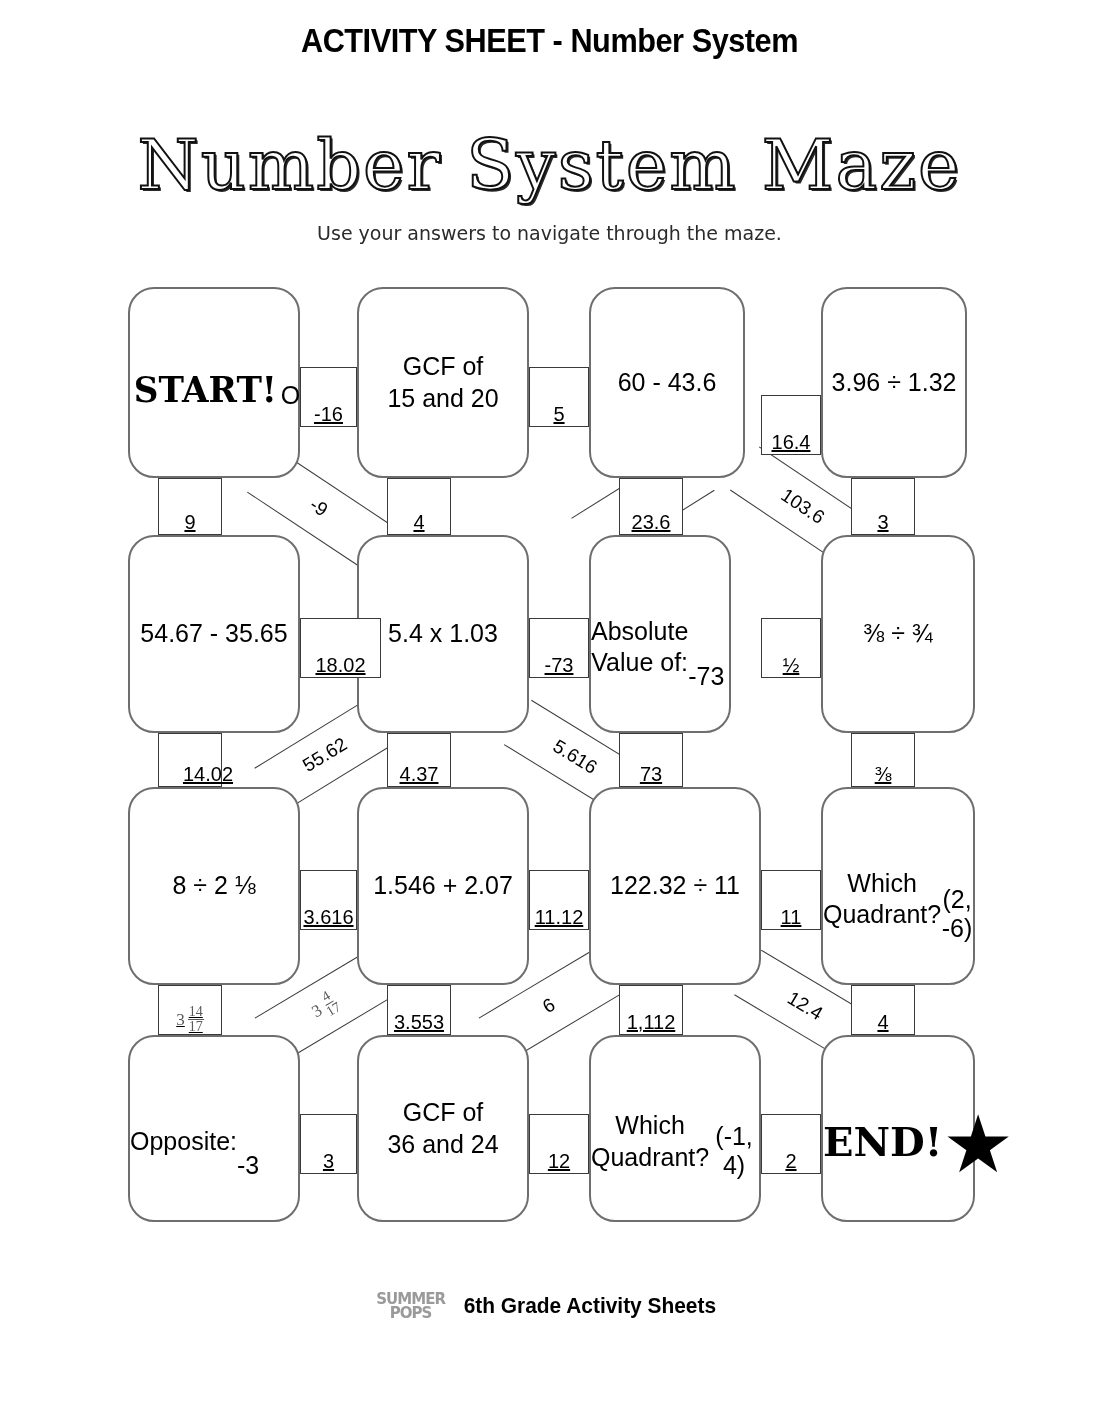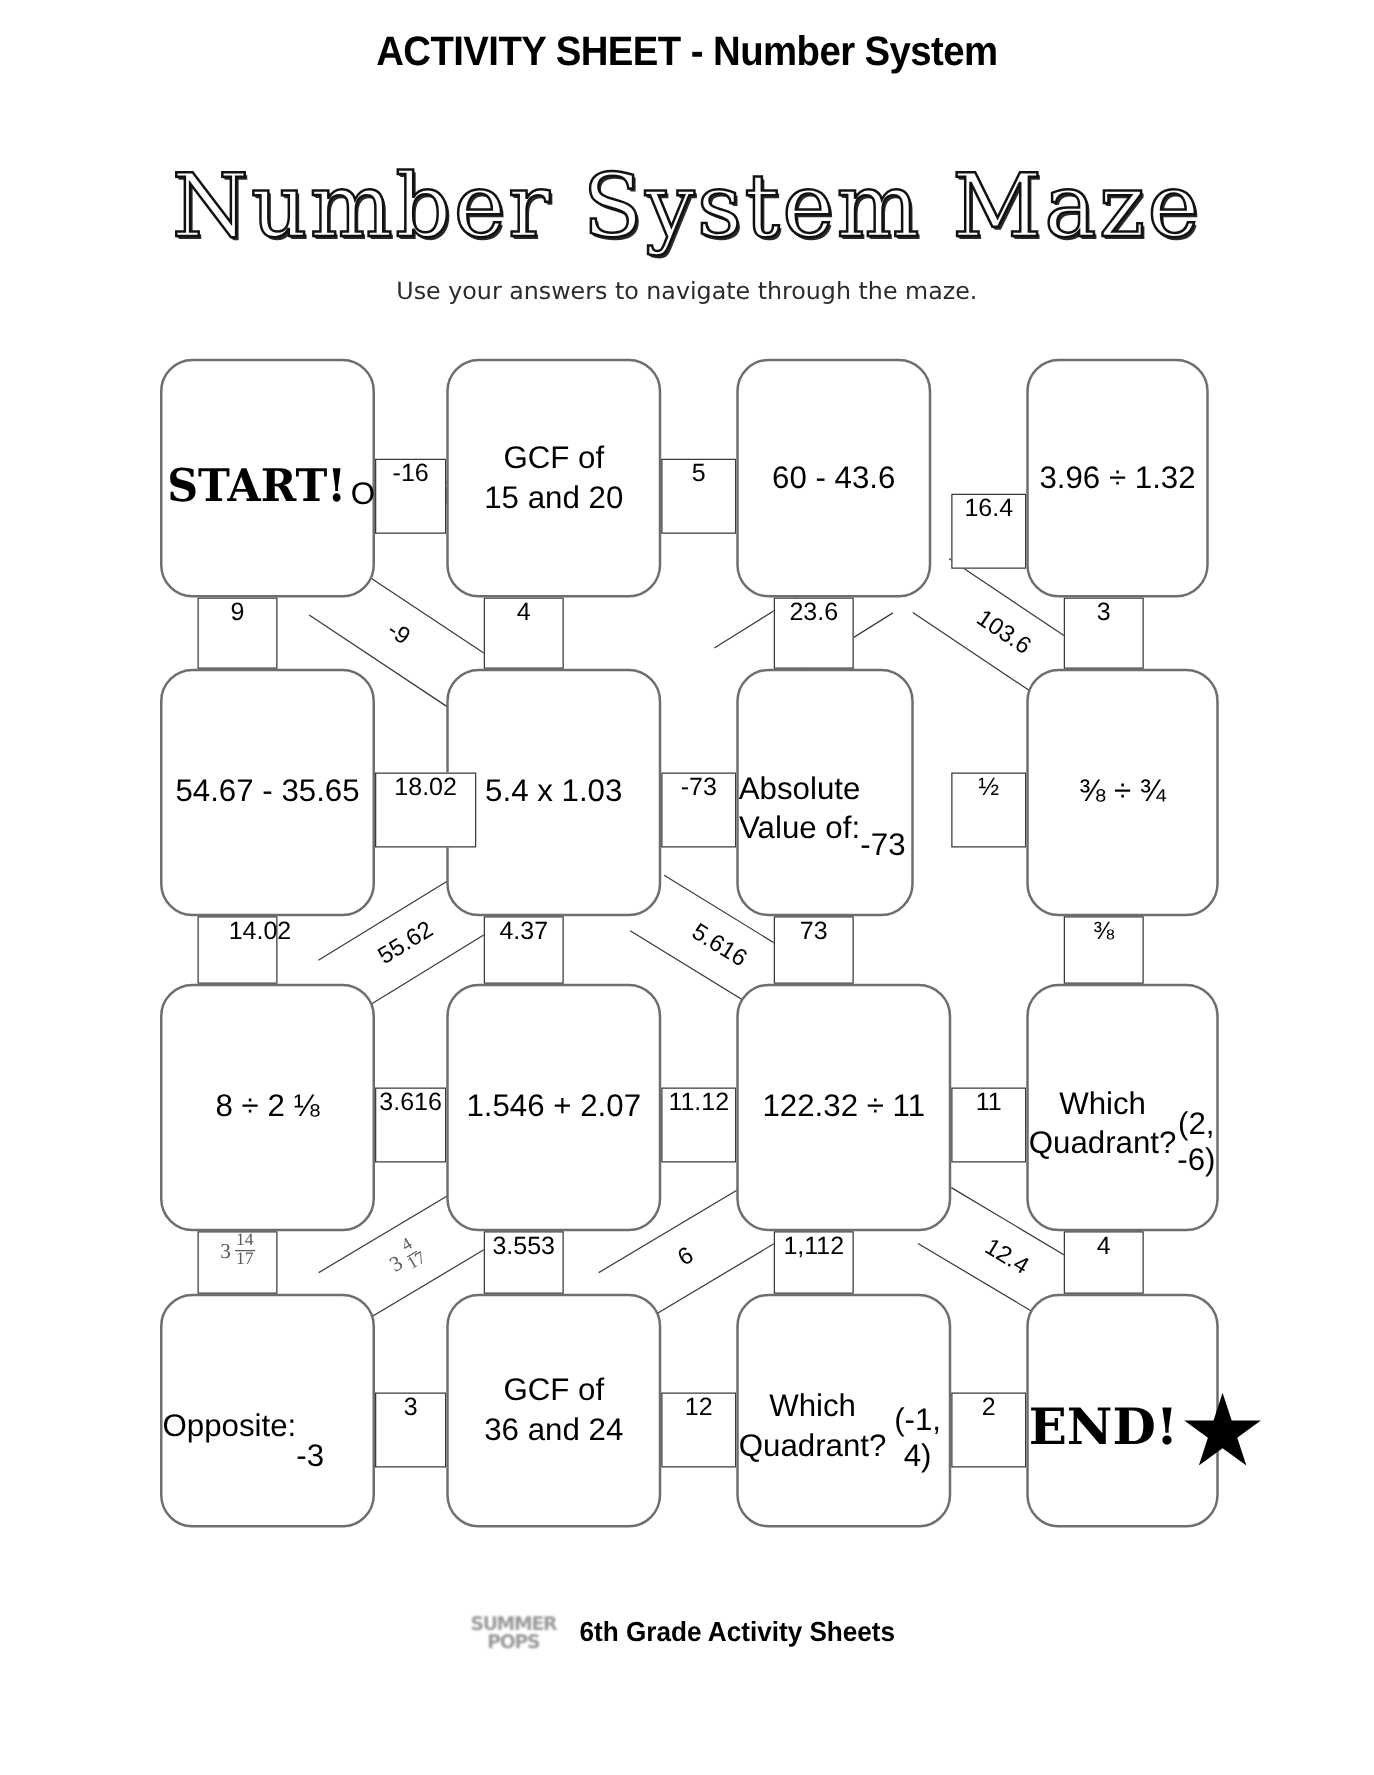--- a/index.html
+++ b/index.html
@@ -111,26 +111,27 @@
     color: #000;
   }
 
   
   .conn {
     position: absolute;
     box-sizing: border-box;
     background: #ffffff;
     border: 1.5px solid #3a3a3a;
     display: flex;
-    align-items: flex-start;
+    align-items: flex-end;
     justify-content: center;
     font-family: "Liberation Sans", sans-serif;
     font-size: 20px;
     z-index: 7;
     white-space: nowrap;
+    text-decoration: underline;
   }
   .conn.h { 
     height: 60px;
   }
   .conn.v { 
     width: 64px;
   }
 
   
   .diag {

